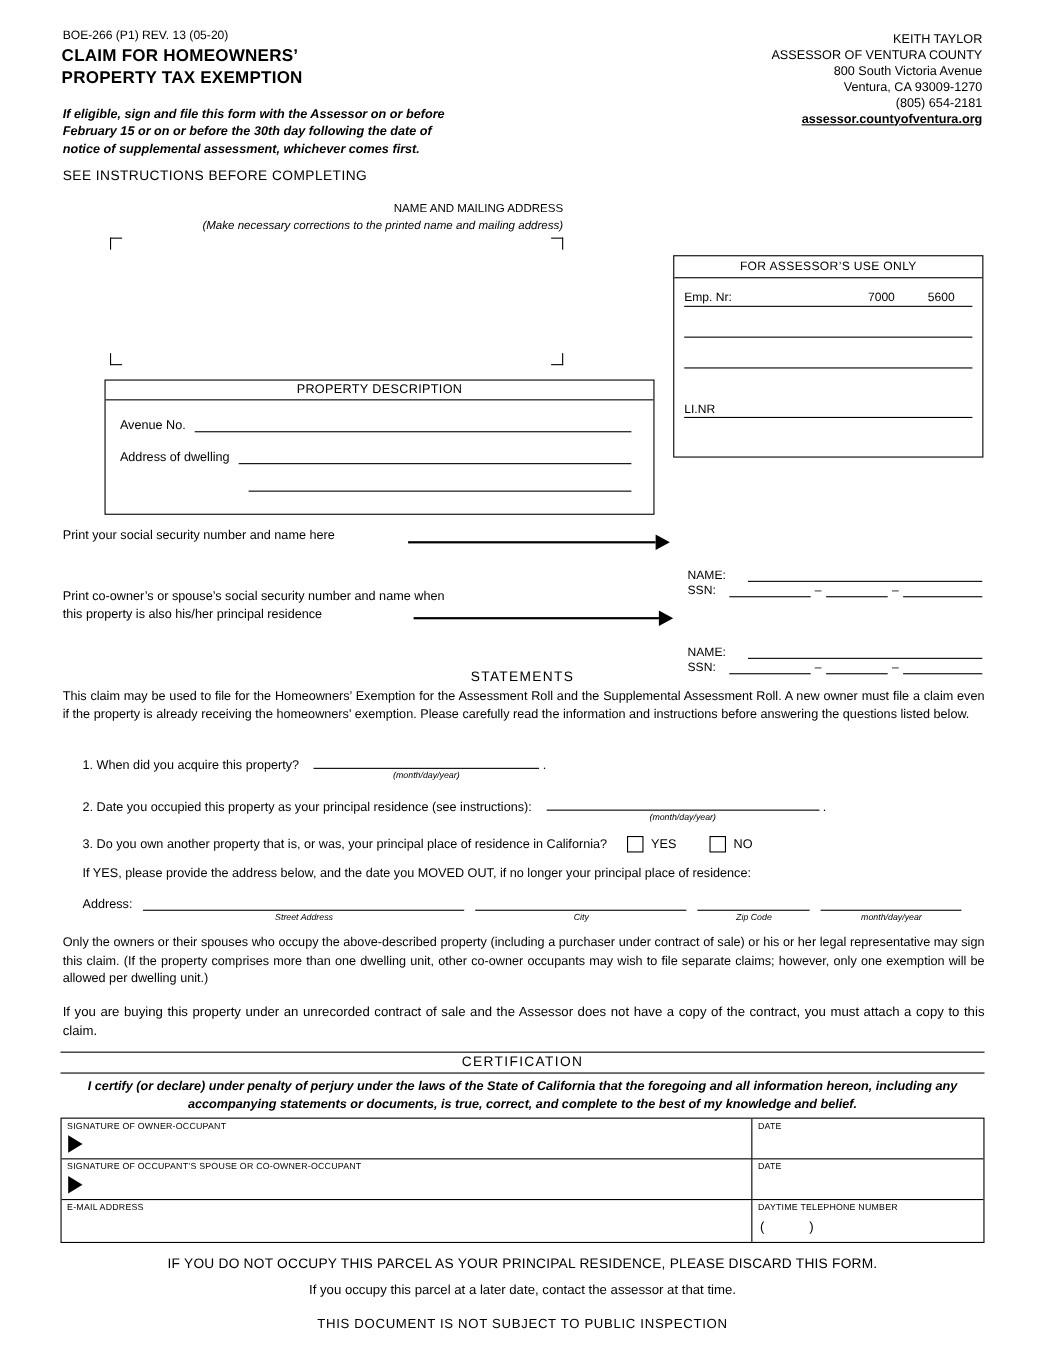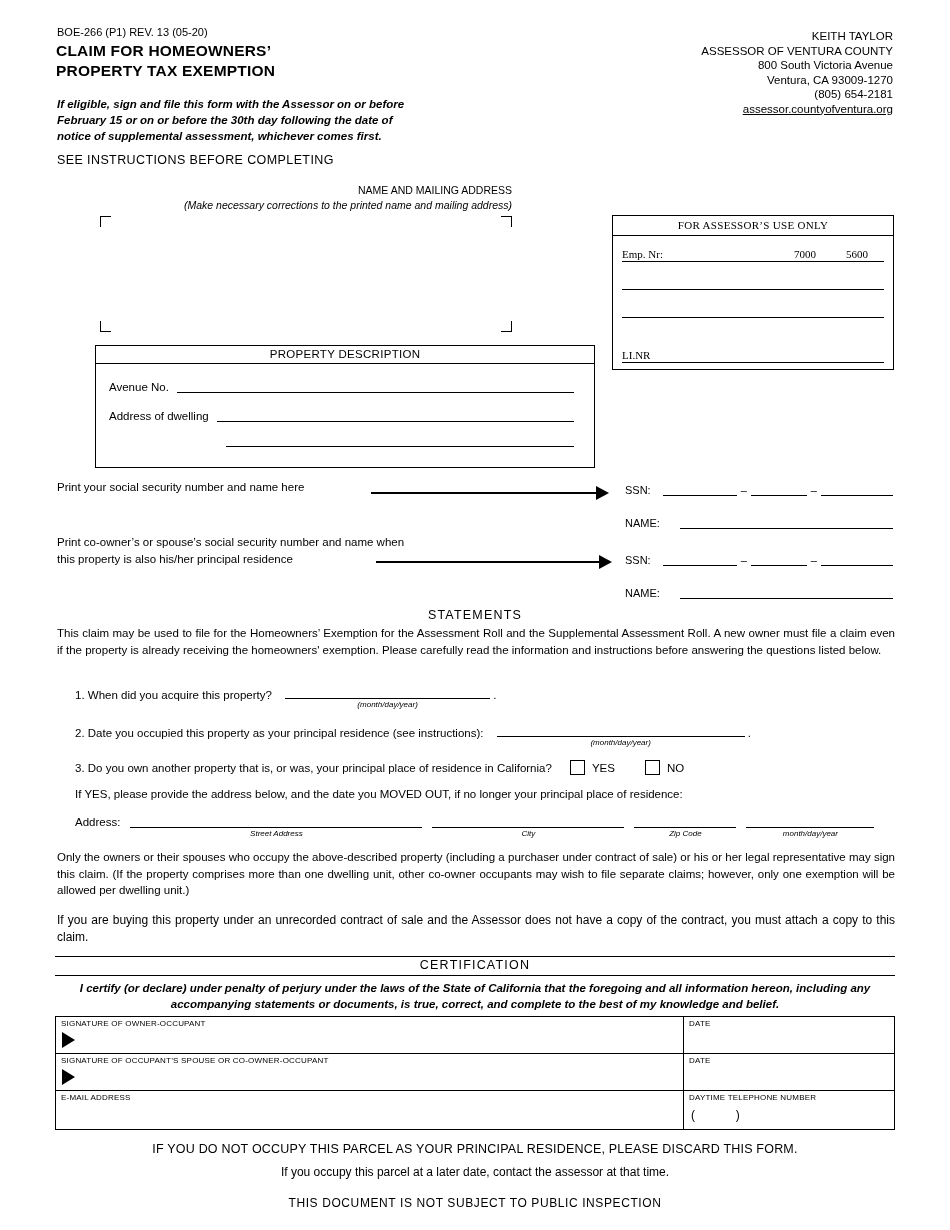--- a/index.html
+++ b/index.html
@@ -6,53 +6,53 @@
   html, body { background: #fff; }
   body { font-family: "Liberation Sans", sans-serif; color: #000; }
   .page { position: relative; width: 950px; height: 1230px; background: #fff; overflow: hidden; }
   .abs { position: absolute; }
 
   .form-number { left: 57px; top: 26px; font-size: 11px; }
   .title { left: 56px; top: 41px; font-size: 15.5px; font-weight: bold; line-height: 20px; letter-spacing: .2px; }
   .filing-note { left: 57px; top: 96px; width: 358px; font-style: italic; font-weight: bold; font-size: 11.5px; line-height: 16px; }
   .see-instructions { left: 57px; top: 153px; font-size: 12.5px; letter-spacing: .4px; }
   .assessor-block { right: 57px; top: 29px; text-align: right; font-size: 11.5px; line-height: 14.5px; }
-  .assessor-website { text-decoration: underline; cursor: pointer; }
+  .assessor-website { text-decoration: underline; cursor: pointer; font-weight: bold; }
 
   .mailing-labels { left: 100px; top: 183px; width: 412px; text-align: right; font-size: 10.5px; line-height: 15px; }
   .mailing-sub { font-style: italic; }
   .bracket-area { left: 100px; top: 216px; width: 412px; height: 116px; }
   .corner { position: absolute; width: 11px; height: 11px; }
   .corner.tl { left: 0; top: 0; border-top: 1px solid #000; border-left: 1px solid #000; }
   .corner.tr { right: 0; top: 0; border-top: 1px solid #000; border-right: 1px solid #000; }
   .corner.bl { left: 0; bottom: 0; border-bottom: 1px solid #000; border-left: 1px solid #000; }
   .corner.br { right: 0; bottom: 0; border-bottom: 1px solid #000; border-right: 1px solid #000; }
 
-  .au-box { left: 612px; top: 215px; width: 282px; height: 155px; border: 1px solid #000; font-family: Liberation Serif, serif; }
+  .au-box { left: 612px; top: 232px; width: 282px; height: 184px; border: 1px solid #000; }
   .au-header { height: 20px; border-bottom: 1px solid #000; text-align: center; font-size: 11px; letter-spacing: .3px; padding-top: 3px; }
   .au-body { padding: 0 9px; }
   .au-emp-row { display: flex; align-items: flex-end; border-bottom: 1px solid #000; height: 26px; font-size: 11px; padding-bottom: 1px; }
   .au-v1 { margin-left: auto; margin-right: 30px; }
   .au-v2 { margin-right: 16px; }
   .au-blank { border-bottom: 1px solid #000; height: 28px; }
   .au-linr { border-bottom: 1px solid #000; height: 45px; display: flex; align-items: flex-end; font-size: 11px; padding-bottom: 1px; }
 
   .pd-box { left: 95px; top: 345px; width: 500px; height: 123px; border: 1px solid #000; }
   .pd-header { height: 18px; border-bottom: 1px solid #000; text-align: center; font-size: 11.5px; letter-spacing: .3px; padding-top: 2px; }
   .pd-row { font-size: 11.5px; display: flex; align-items: flex-end; margin: 16px 20px 0 13px; }
   .flex-line { flex: 1; border-bottom: 1px solid #000; height: 13px; margin-left: 8px; }
   .pd-extra { margin: 12px 20px 0 130px; border-bottom: 1px solid #000; height: 13px; }
 
   .prompt { font-size: 11.5px; line-height: 17px; }
   .arrow { position: absolute; display: flex; align-items: center; height: 14px; }
   .arrow-shaft { flex: 1; height: 2px; background: #000; }
   .arrow-head { width: 0; height: 0; border-left: 13px solid #000; border-top: 7px solid transparent; border-bottom: 7px solid transparent; }
 
   .ssn-row, .name-row { display: flex; align-items: flex-end; font-size: 11px; }
-  .ssn-row { width: 268px; }
+  .ssn-row { width: 268px; margin-top: 47px; }
   .name-row { width: 268px; }
   .ssn-label { margin-right: 12px; }
   .seg { border-bottom: 1px solid #000; height: 13px; display: inline-block; }
   .seg1 { width: 74px; } .seg2 { width: 56px; } .seg3 { flex: 1; }
   .dash { margin: 0 4px; }
 
   .centered { left: 0; width: 950px; text-align: center; }
   .sect-header { font-size: 12.5px; letter-spacing: 1.2px; }
   .para { font-size: 11.5px; line-height: 16.5px; text-align: justify; }
   .q-row { font-size: 11.5px; white-space: nowrap; }

